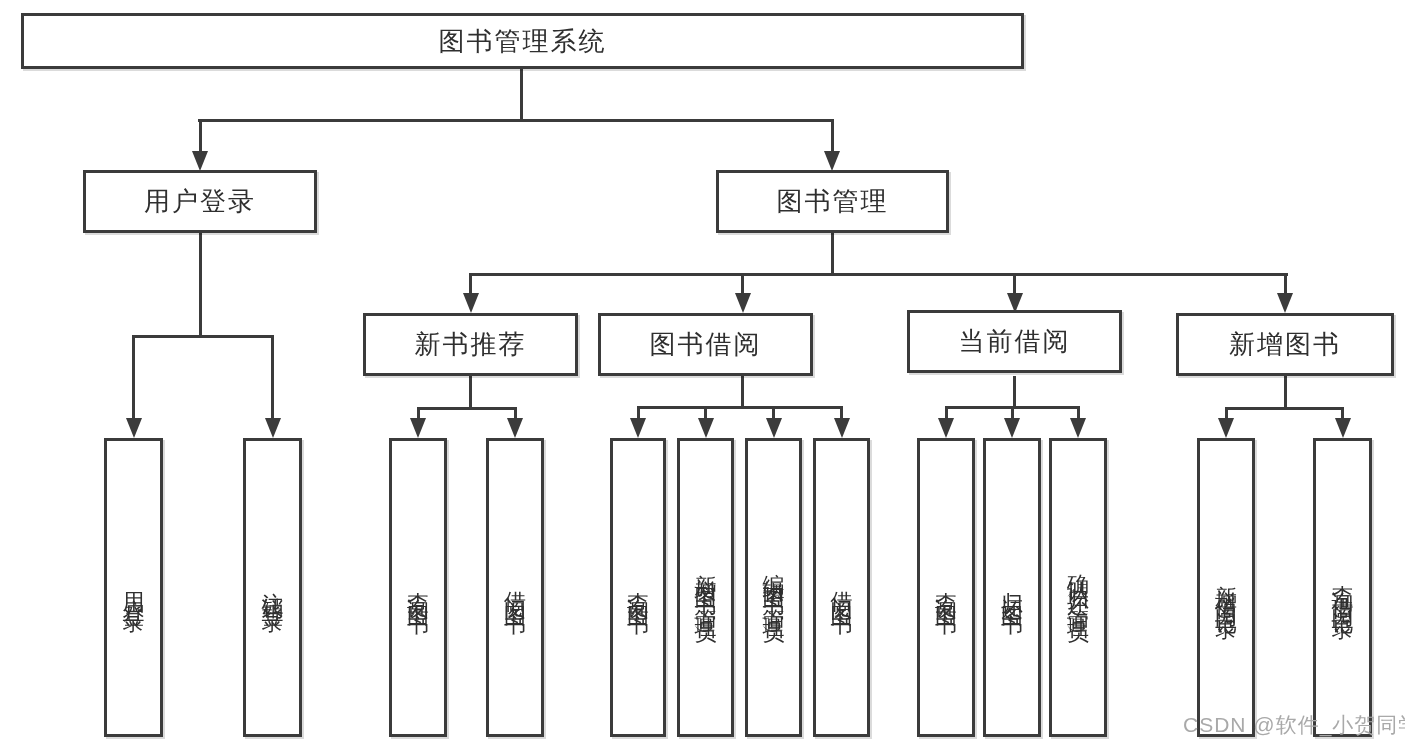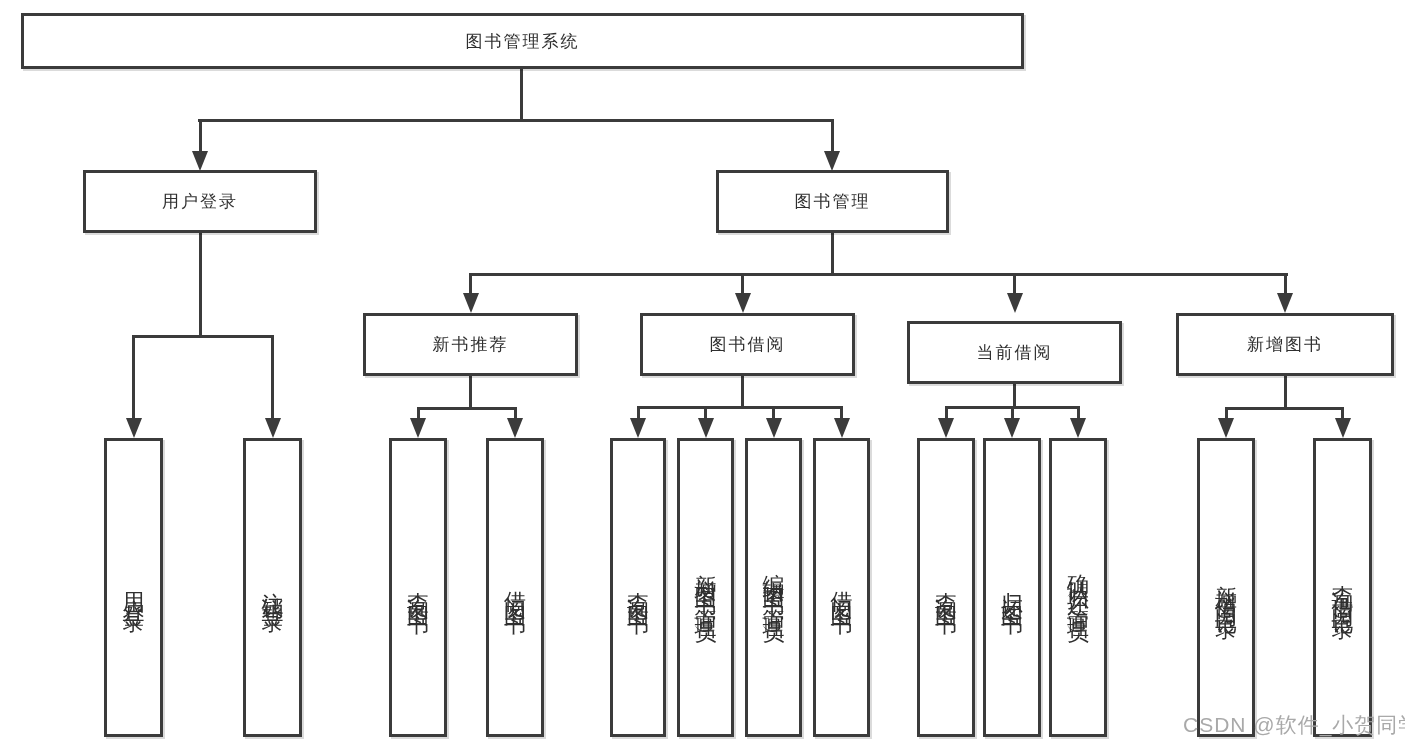--- a/index.html
+++ b/index.html
@@ -13,21 +13,21 @@
     overflow: hidden;
   }
   .hbox {
     position: absolute;
     background: #ffffff;
     border: 3px solid #3b3b3b;
     box-shadow: 2px 2px 0 rgba(0,0,0,0.14);
     display: flex;
     align-items: center;
     justify-content: center;
-    font-size: 17px;
+    font-size: 26px;
     letter-spacing: 2px;
     color: #2f2f2f;
     z-index: 2;
   }
   .vbox {
     position: absolute;
     top: 438px;
     height: 299px;
     background: #ffffff;
     border: 3px solid #3b3b3b;
@@ -78,24 +78,24 @@
   <div class="hbox" style="left:83px;top:170px;width:234px;height:63px;">
     <span>用户登录</span>
   </div>
   <div class="hbox" style="left:363px;top:313px;width:215px;height:63px;">
     <span>新书推荐</span>
   </div>
 
   <div class="hbox" style="left:716px;top:170px;width:233px;height:63px;">
     <span>图书管理</span>
   </div>
-  <div class="hbox" style="left:640px;top:313px;width:215px;height:63px;">
+  <div class="hbox" style="left:598px;top:313px;width:215px;height:63px;">
     <span>图书借阅</span>
   </div>
-  <div class="hbox" style="left:907px;top:321px;width:215px;height:63px;">
+  <div class="hbox" style="left:907px;top:310px;width:215px;height:63px;">
     <span>当前借阅</span>
   </div>
   <div class="hbox" style="left:1176px;top:313px;width:218px;height:63px;">
     <span>新增图书</span>
   </div>
 
   <div class="vbox" style="left:104px;width:59px;">
     <span class="vtext">用户登录</span>
   </div>
   <div class="vbox" style="left:243px;width:59px;">

